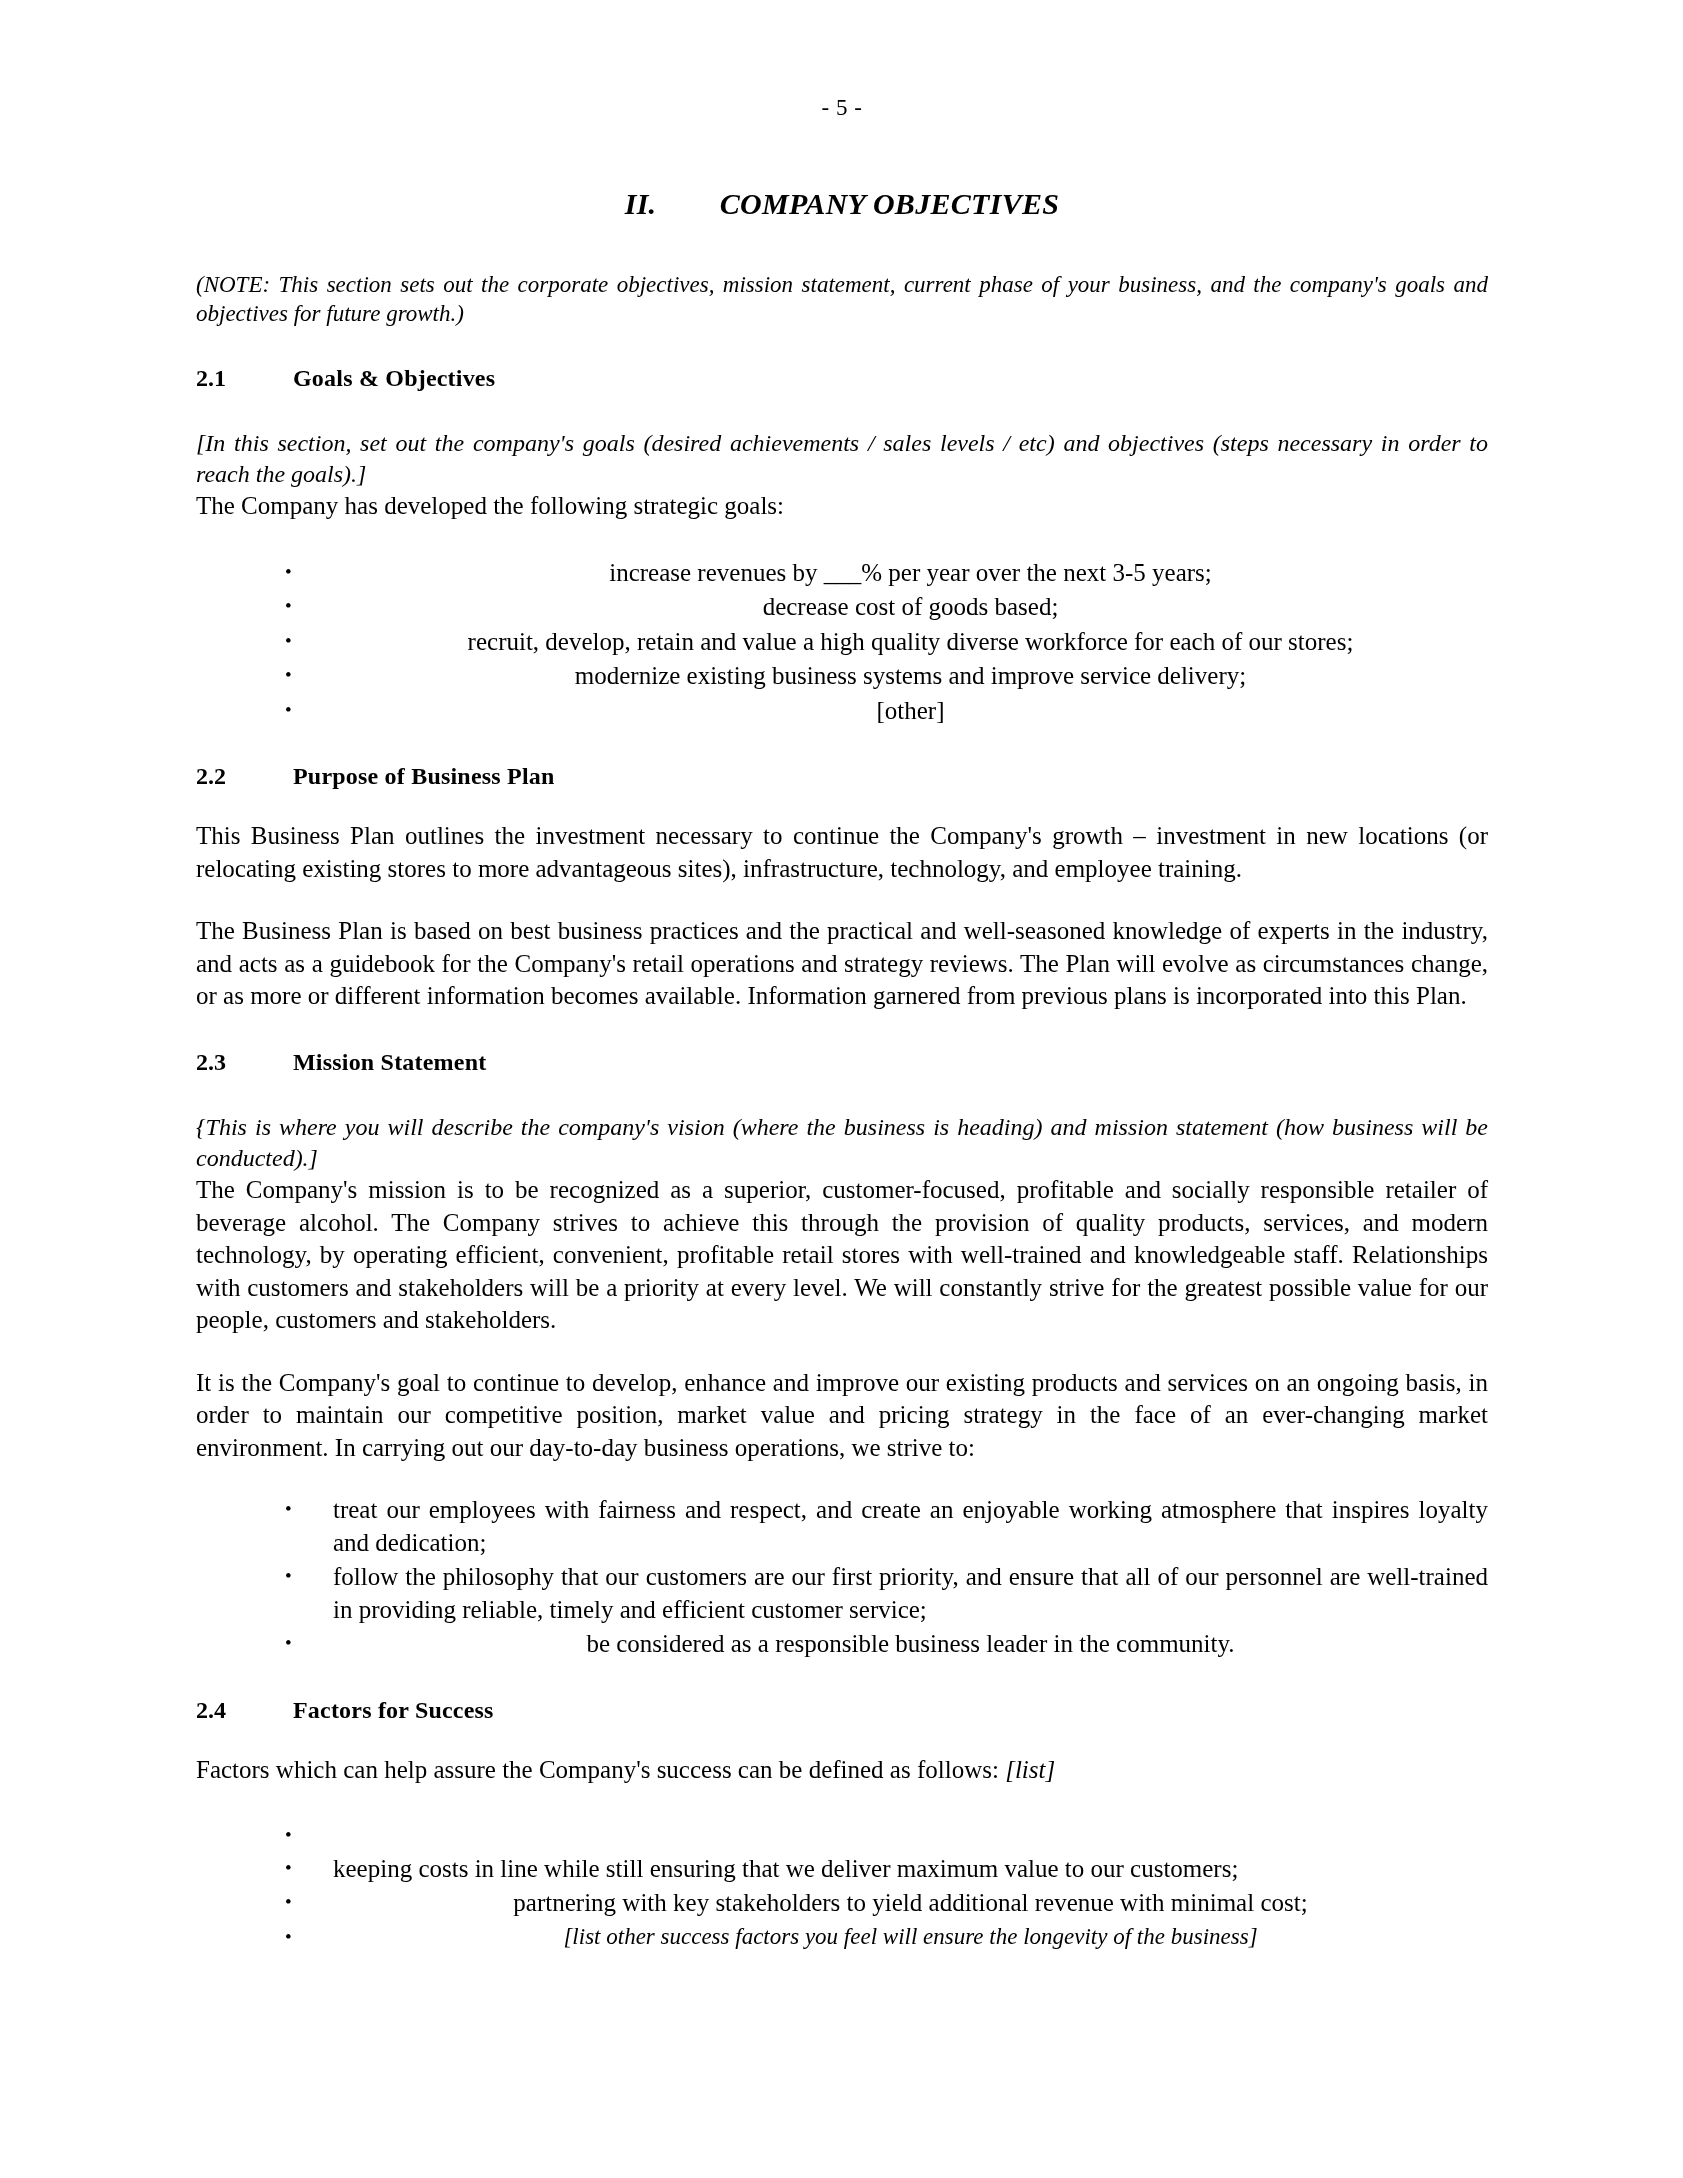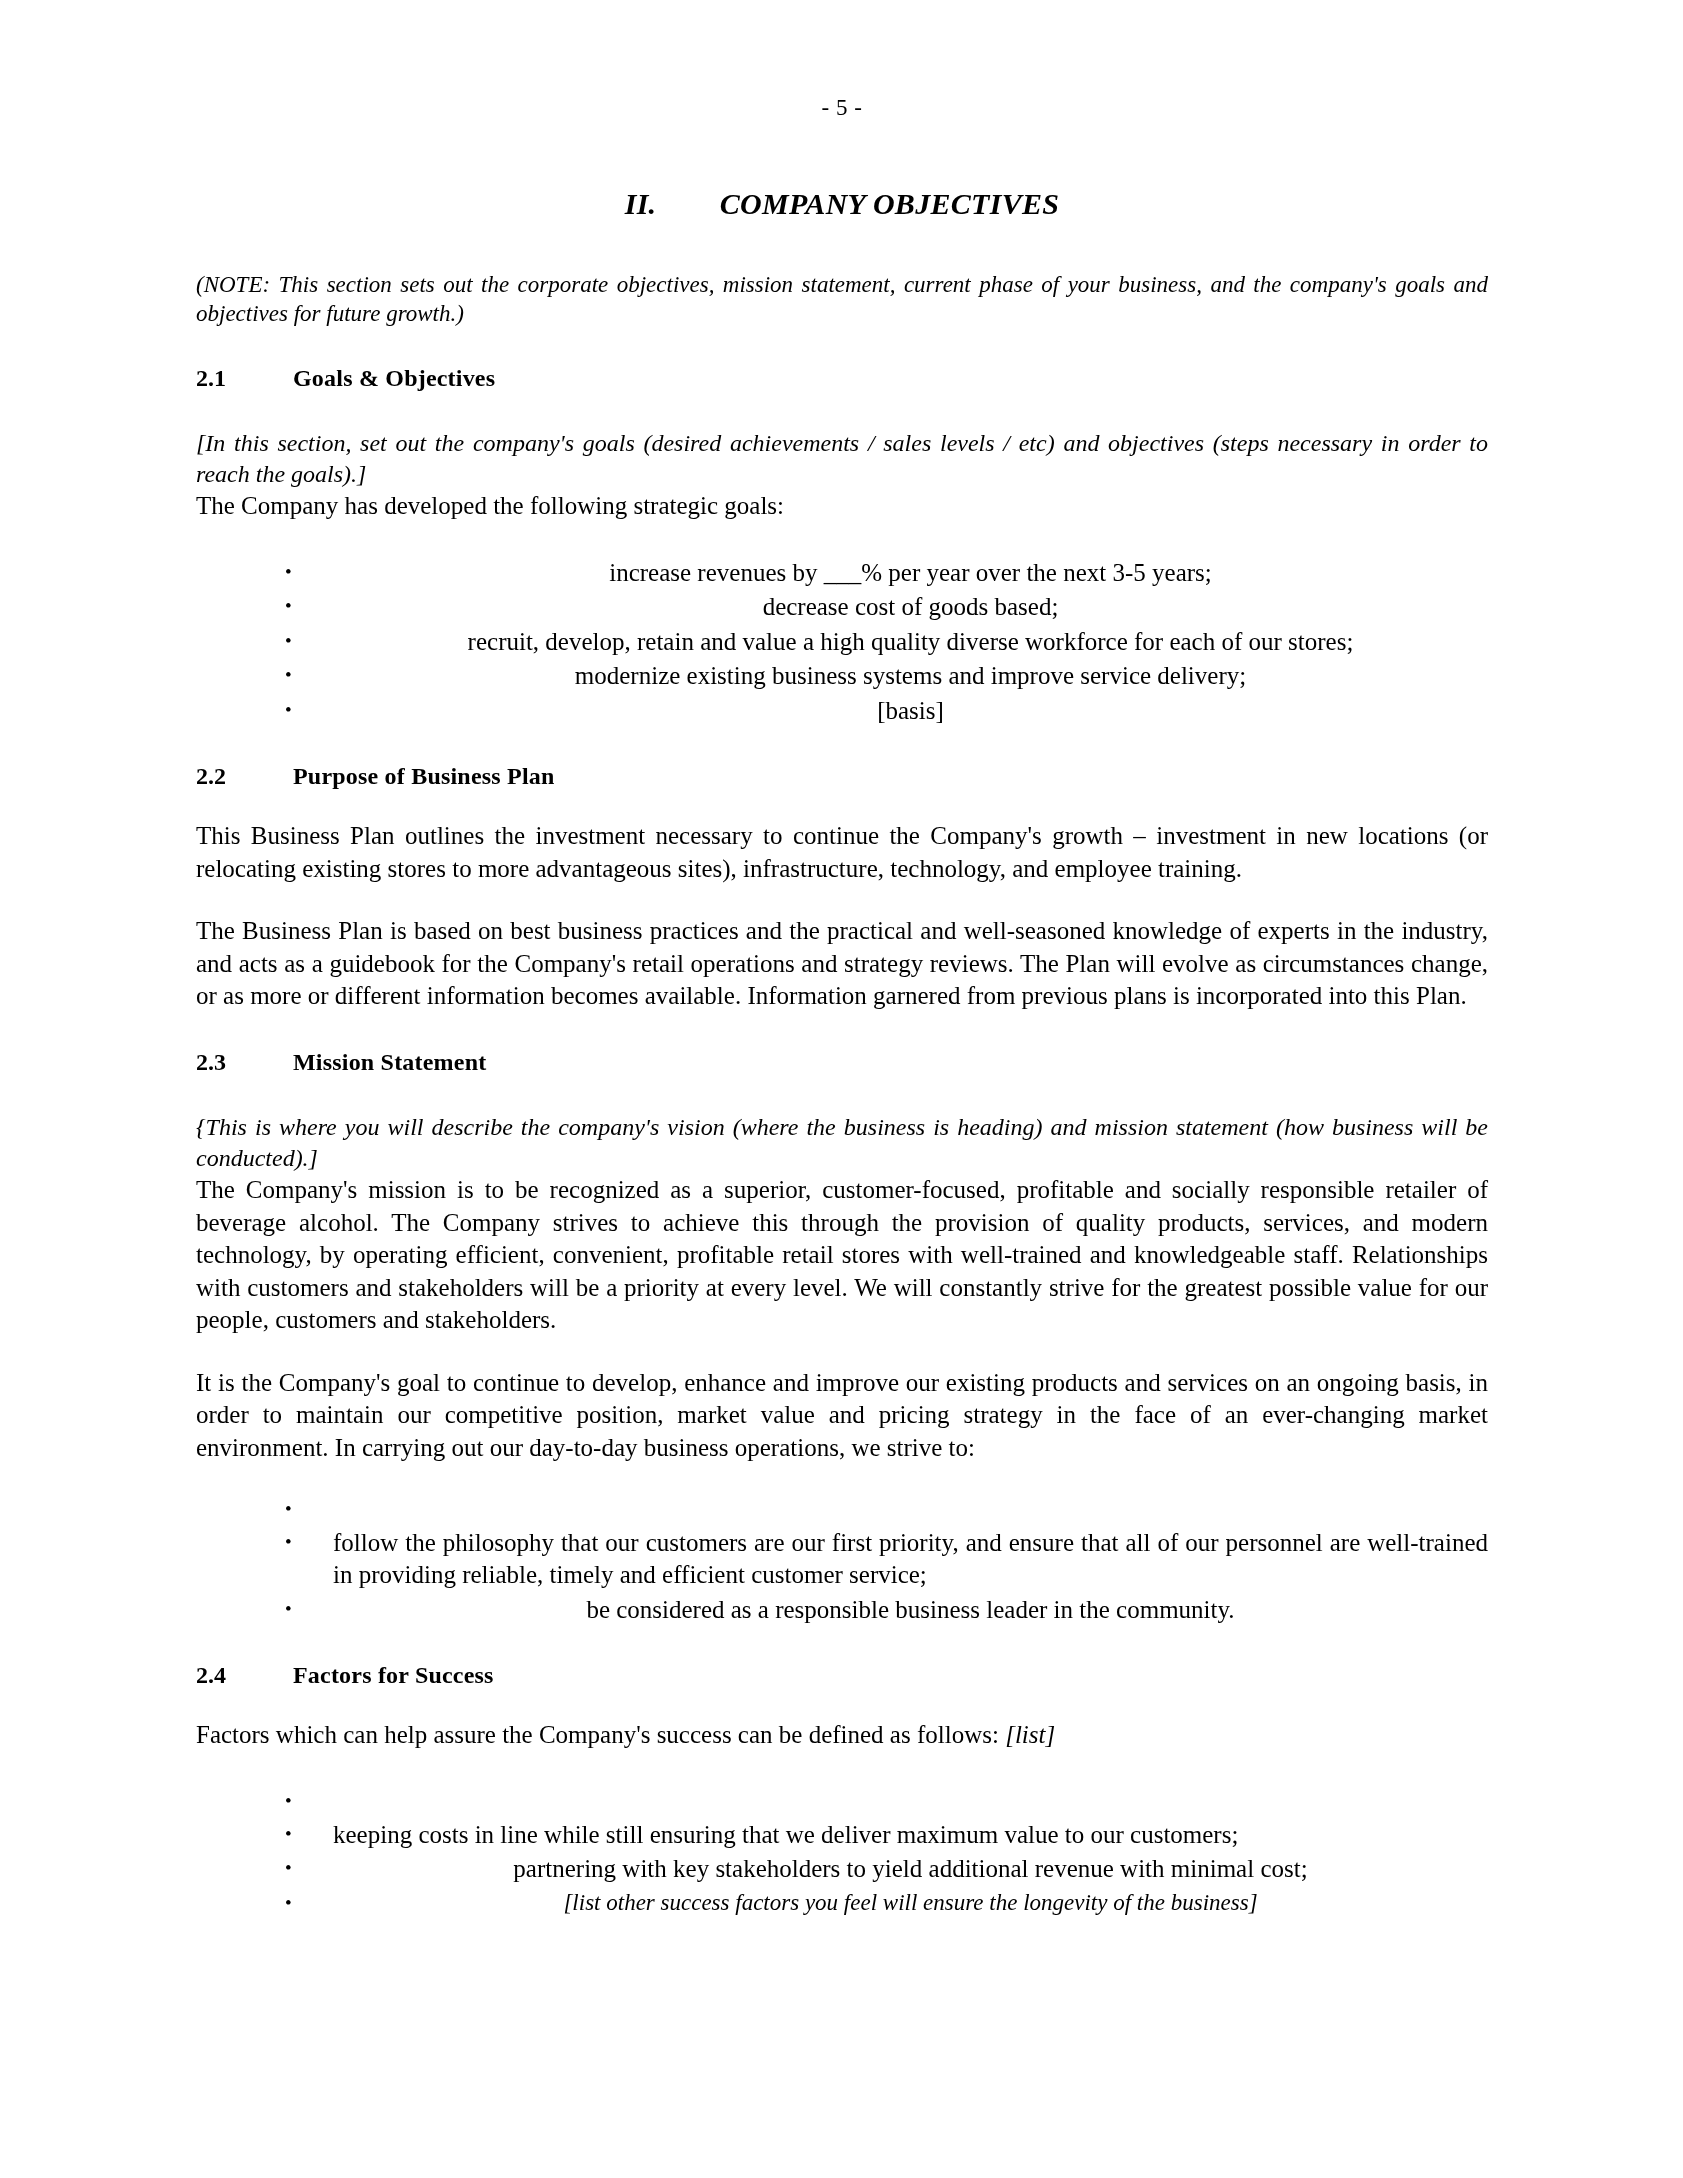--- a/index.html
+++ b/index.html
@@ -168,21 +168,21 @@
       <div class="bullet-row">
         <span class="dot">•</span>
         <span class="btext flushleft">recruit, develop, retain and value a high quality diverse workforce for each of our stores;</span>
       </div>
       <div class="bullet-row">
         <span class="dot">•</span>
         <span class="btext flushleft">modernize existing business systems and improve service delivery;</span>
       </div>
       <div class="bullet-row">
         <span class="dot">•</span>
-        <span class="btext flushleft">[basis]</span>
+        <span class="btext flushleft">[other]</span>
       </div>
     </div>
 
     <div class="subheading">
       <span class="num">2.2</span>
       <span class="label">Purpose of Business Plan</span>
     </div>
 
     <div class="body-par">This Business Plan outlines the investment necessary to continue the Company's growth – investment in new locations (or relocating existing stores to more advantageous sites), infrastructure, technology, and employee training.</div>
     <div class="body-par">The Business Plan is based on best business practices and the practical and well-seasoned knowledge of experts in the industry, and acts as a guidebook for the Company's retail operations and strategy reviews. The Plan will evolve as circumstances change, or as more or different information becomes available. Information garnered from previous plans is incorporated into this Plan.</div>
@@ -192,20 +192,21 @@
       <span class="label">Mission Statement</span>
     </div>
 
     <div class="instruction">{This is where you will describe the company's vision (where the business is heading) and mission statement (how business will be conducted).]</div>
     <div class="body-par attached">The Company's mission is to be recognized as a superior, customer-focused, profitable and socially responsible retailer of beverage alcohol. The Company strives to achieve this through the provision of quality products, services, and modern technology, by operating efficient, convenient, profitable retail stores with well-trained and knowledgeable staff. Relationships with customers and stakeholders will be a priority at every level. We will constantly strive for the greatest possible value for our people, customers and stakeholders.</div>
     <div class="body-par">It is the Company's goal to continue to develop, enhance and improve our existing products and services on an ongoing basis, in order to maintain our competitive position, market value and pricing strategy in the face of an ever-changing market environment. In carrying out our day-to-day business operations, we strive to:</div>
 
     <div class="bullets tightgap">
       <div class="bullet-row">
         <span class="dot">•</span>
+        <span class="btext">treat our employees with fairness and respect, and create an enjoyable working atmosphere that inspires loyalty and dedication;</span>
       </div>
       <div class="bullet-row">
         <span class="dot">•</span>
         <span class="btext">follow the philosophy that our customers are our first priority, and ensure that all of our personnel are well-trained in providing reliable, timely and efficient customer service;</span>
       </div>
       <div class="bullet-row">
         <span class="dot">•</span>
         <span class="btext flushleft">be considered as a responsible business leader in the community.</span>
       </div>
     </div>

